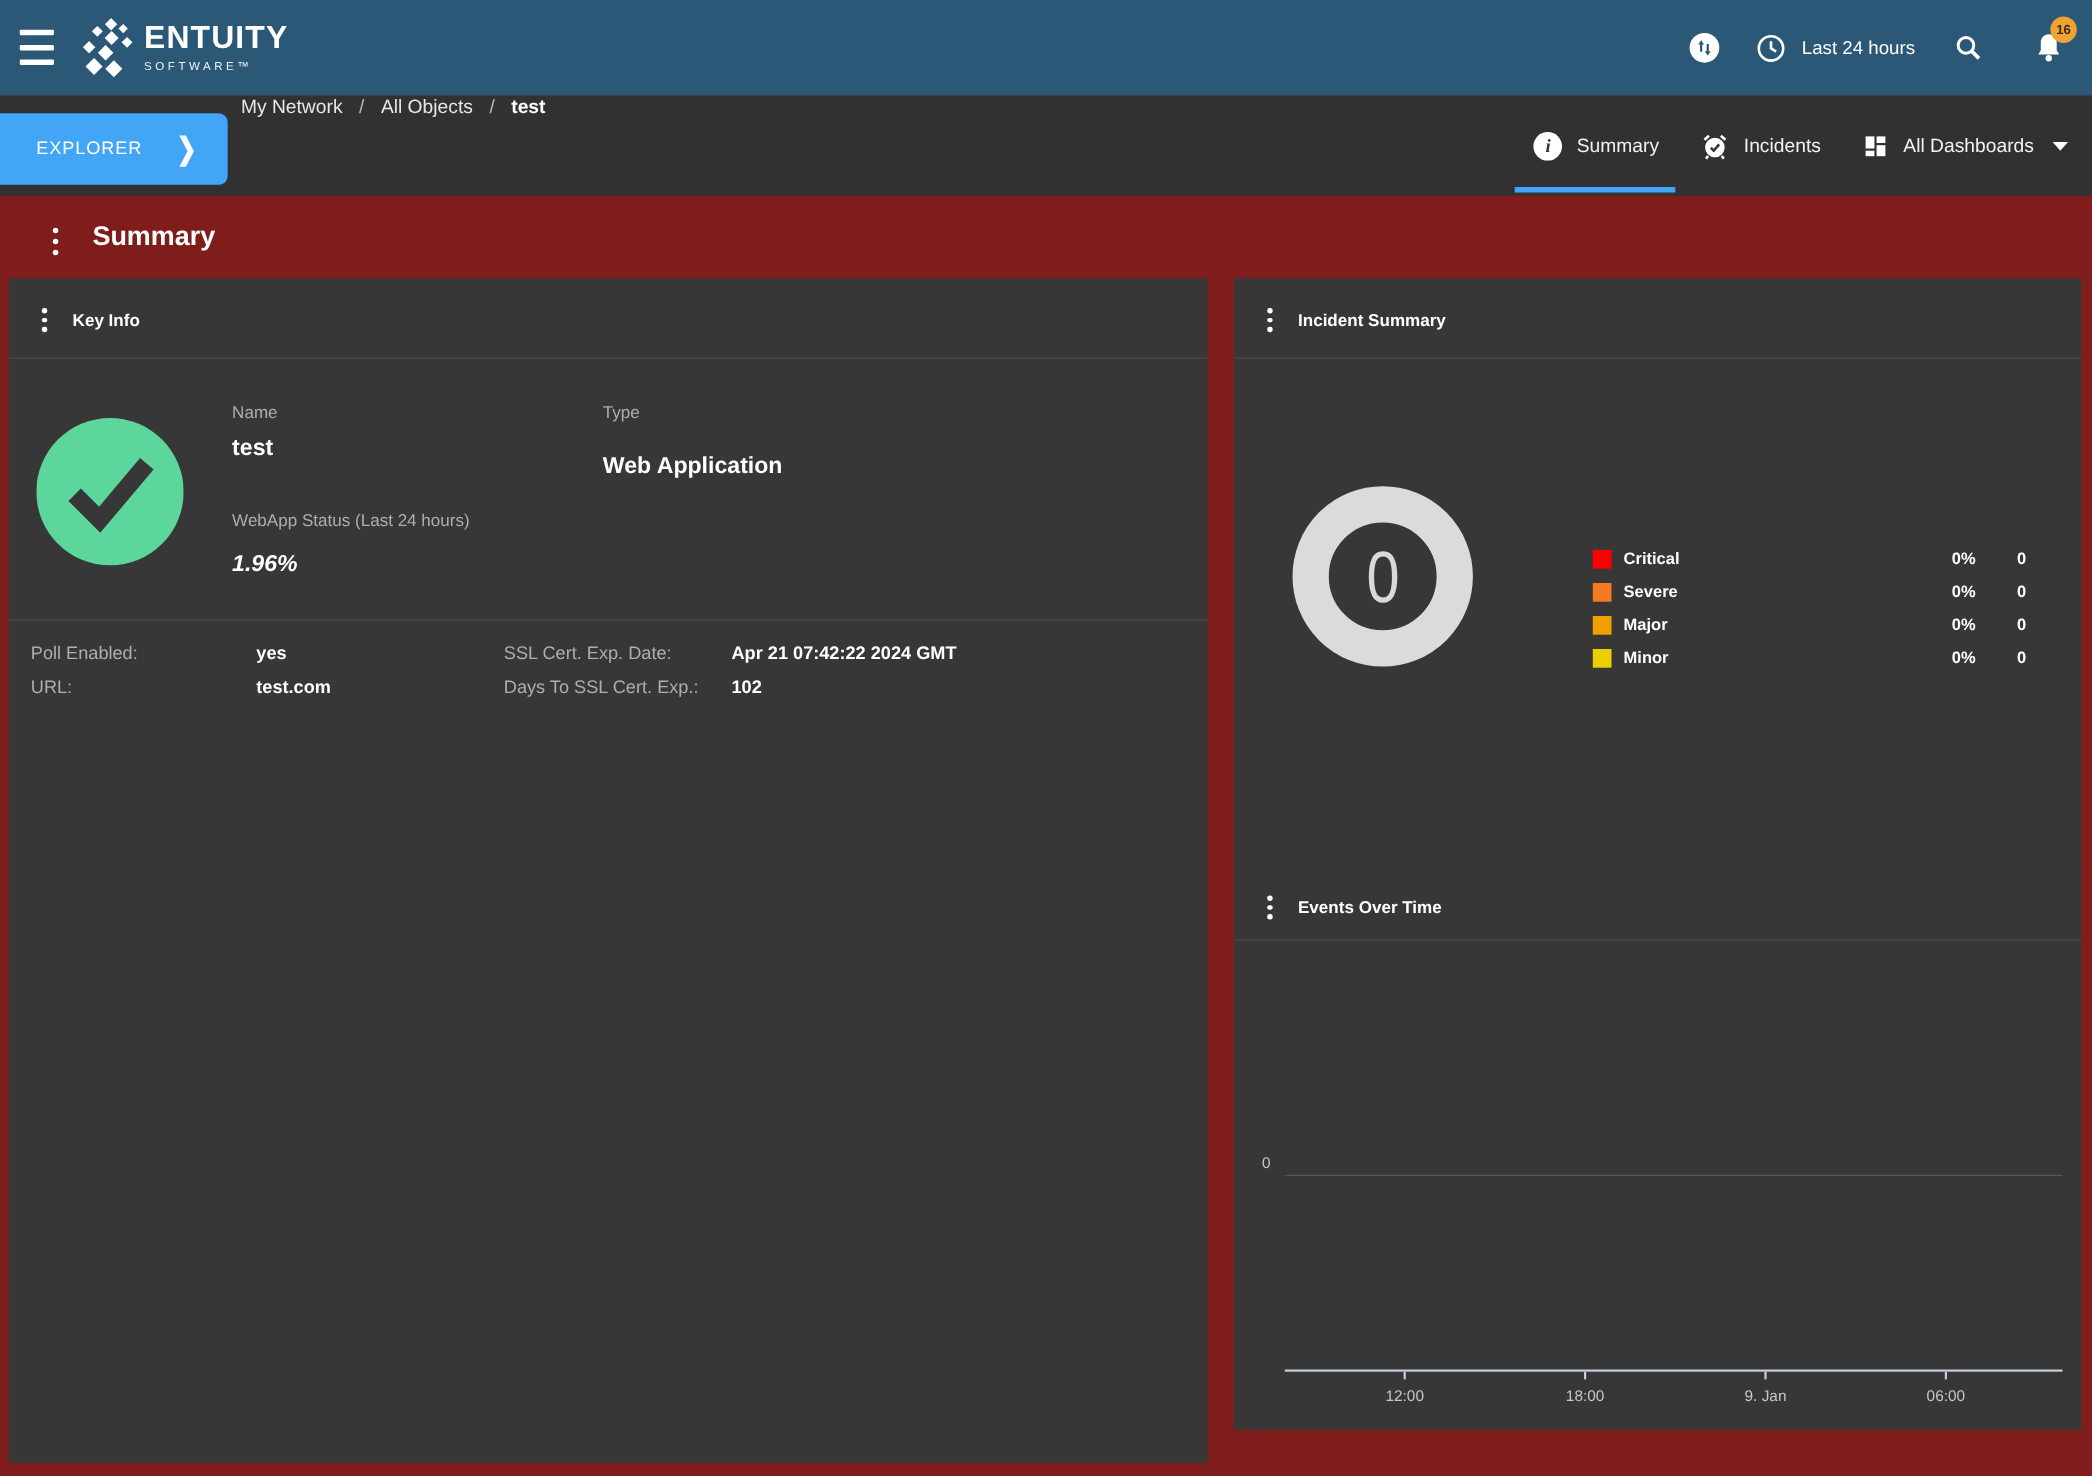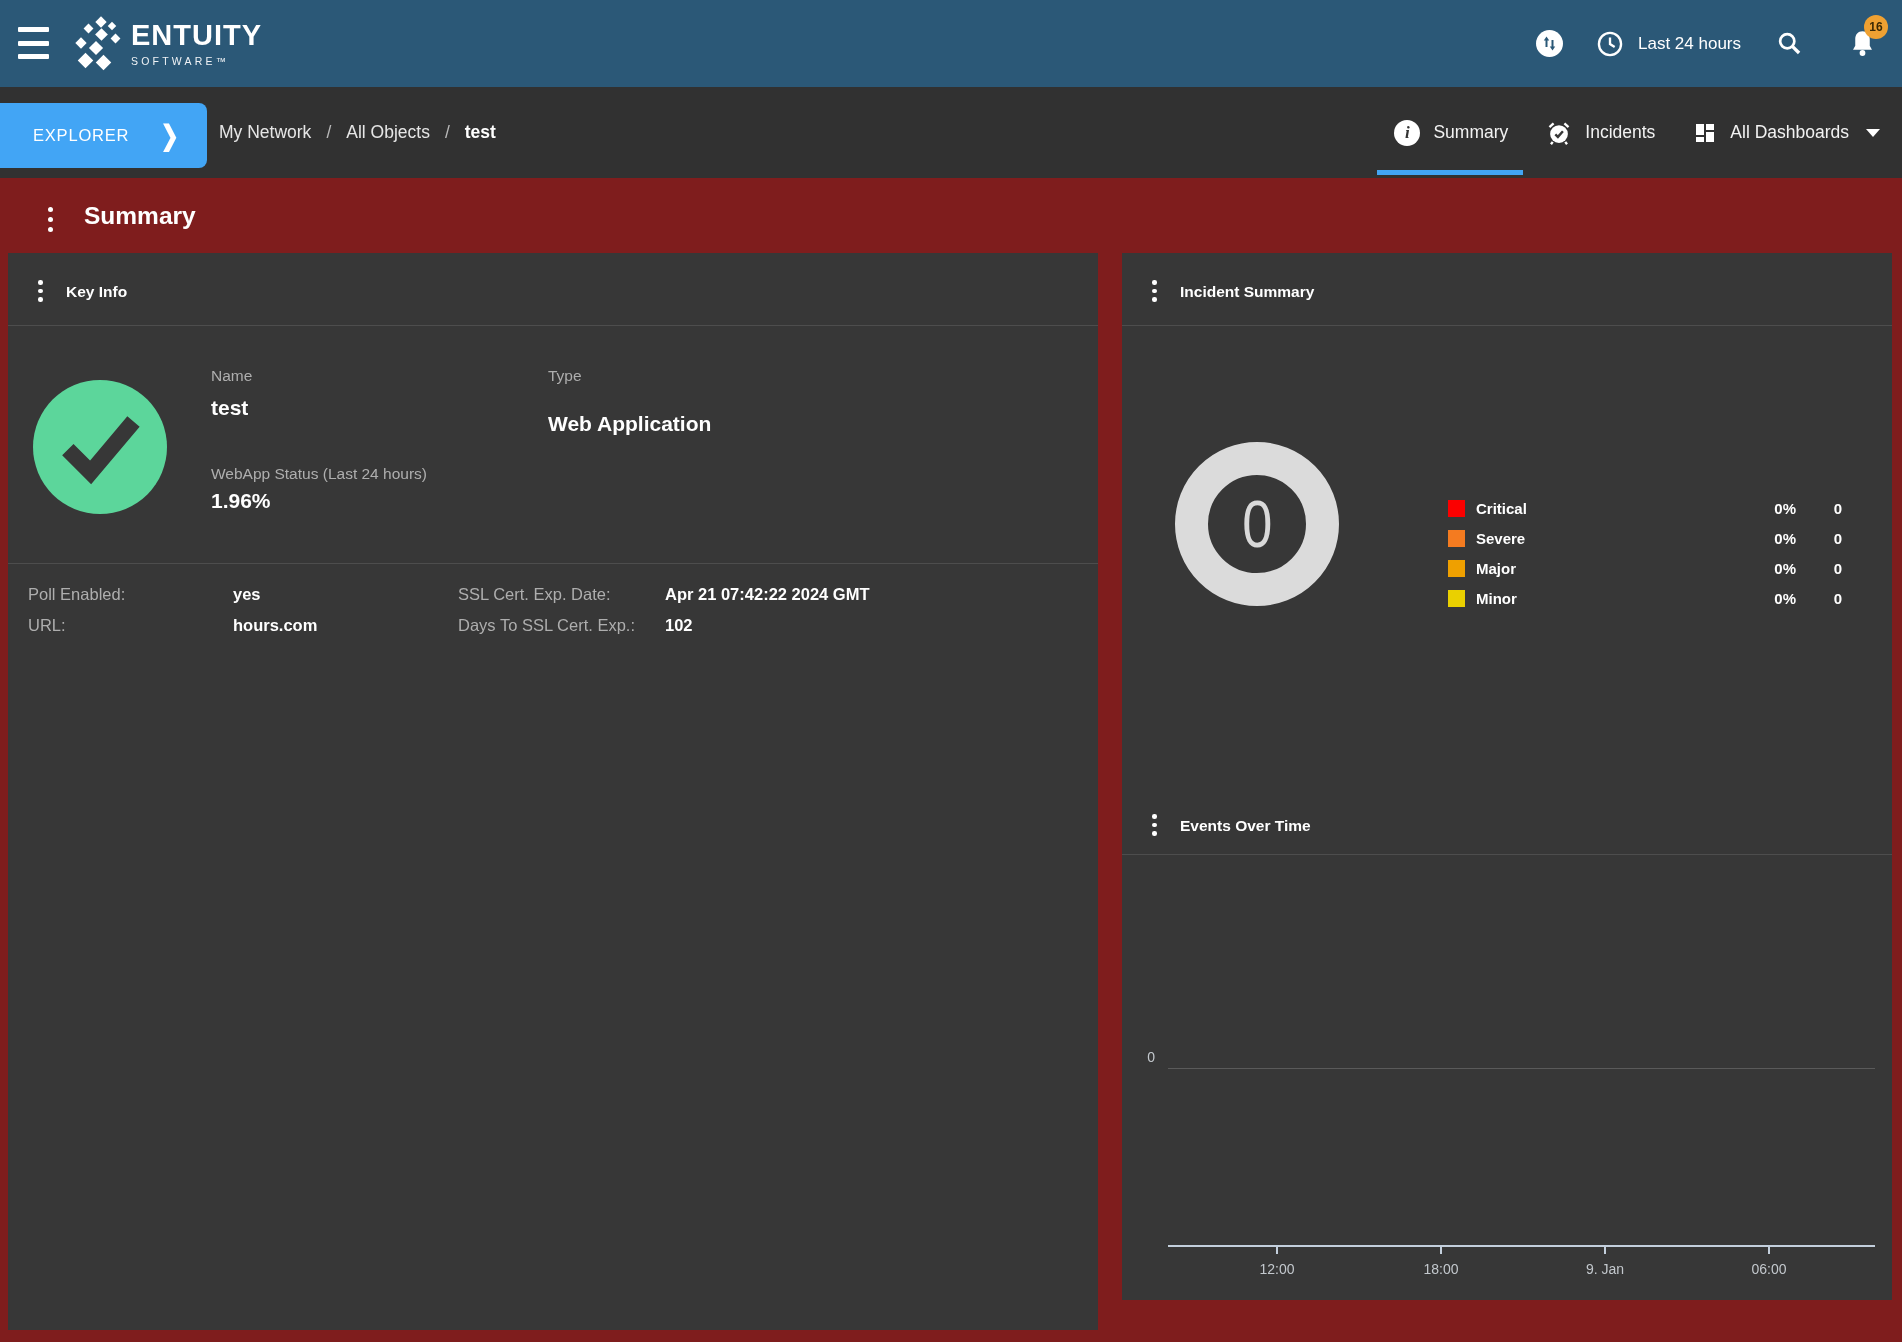--- a/index.html
+++ b/index.html
@@ -20,21 +20,21 @@
   .time-label { color:#fff; font-size:17px; margin-left:14px; margin-right:35px; white-space:nowrap; }
   .icon-btn { cursor:pointer; display:flex; align-items:center; justify-content:center; }
   .bell-wrap { position:relative; margin-left:46px; }
   .badge { position:absolute; right:-12px; top:-14px; width:24px; height:24px; border-radius:50%; background:#efa132; color:#3c2a05; font-size:12px; font-weight:700; display:flex; align-items:center; justify-content:center; }
 
   
   .navbar { position:absolute; left:0; top:87px; width:1902px; height:91px; background:#313131; }
   .explorer-btn { position:absolute; left:0; top:16px; width:207px; height:65px; background:#42a5f5; border-radius:0 8px 8px 0; display:flex; align-items:center; justify-content:space-between; padding:0 28px 0 33px; cursor:pointer; }
   .explorer-btn .lbl { color:#fff; font-size:16.5px; font-weight:500; letter-spacing:0.8px; }
   .explorer-btn .chev { color:#fff; font-size:22px; font-weight:700; transform:scaleY(1.25); }
-  .crumbs { position:absolute; left:219px; top:0; height:91px; display:flex; align-items:center; gap:15px; font-size:17.5px; color:#e6e6e6; }
+  .crumbs { position:absolute; left:219px; top:0; height:91px; display:flex; gap:15px; font-size:17.5px; color:#e6e6e6; }
   .crumbs .sep { color:#b9b9b9; }
   .crumbs .crumb { cursor:pointer; }
   .crumbs .current { font-weight:700; color:#fff; }
   .tabs { position:absolute; right:22px; top:0; height:91px; display:flex; align-items:center; gap:38px; }
   .tab { position:relative; display:flex; align-items:center; gap:13px; color:#f2f2f2; font-size:17.5px; cursor:pointer; height:91px; }
   .tab.active::after { content:""; position:absolute; left:-17px; right:-15px; bottom:3px; height:5px; background:#42a5f5; }
   .circle-i { width:26px; height:26px; border-radius:50%; background:#fff; color:#333; font-family:"Liberation Serif", serif; font-style:italic; font-weight:700; font-size:17px; display:flex; align-items:center; justify-content:center; }
   .chev-down { width:0; height:0; border-left:7px solid transparent; border-right:7px solid transparent; border-top:8px solid #fff; margin-left:4px; }
 
   
@@ -214,31 +214,31 @@
       <polyline points="26,52 43,69 75,31" fill="none" stroke="#373737" stroke-width="12"></polyline>
     </svg>
 
     <div class="ki-label" style="left:203px; top:114px;">Name</div>
     <div class="ki-value" style="left:203px; top:143px;">test</div>
 
     <div class="ki-label" style="left:540px; top:114px;">Type</div>
     <div class="ki-value" style="left:540px; top:143px;margin-top:16px;">Web Application</div>
 
     <div class="ki-label" style="left:203px; top:212px;">WebApp Status (Last 24 hours)</div>
-    <div class="ki-value" style="left:203px; top:236px;">1.96%</div>
+    <div class="ki-value" style="left:203px; top:248px;font-style:italic;">1.96%</div>
 
     <div class="ki-div2"></div>
 
     <div class="details-grid">
       <div class="dlabel">Poll Enabled:</div>
       <div class="dvalue">yes</div>
       <div class="dlabel">SSL Cert. Exp. Date:</div>
       <div class="dvalue">Apr 21 07:42:22 2024 GMT</div>
       <div class="dlabel">URL:</div>
-      <div class="dvalue">hours.com</div>
+      <div class="dvalue">test.com</div>
       <div class="dlabel">Days To SSL Cert. Exp.:</div>
       <div class="dvalue">102</div>
     </div>
   </div>
 
   <div class="panel" id="incident-summary">
     <div class="panel-head">
       <div class="kebab small">
           <i></i>
           <i></i>

